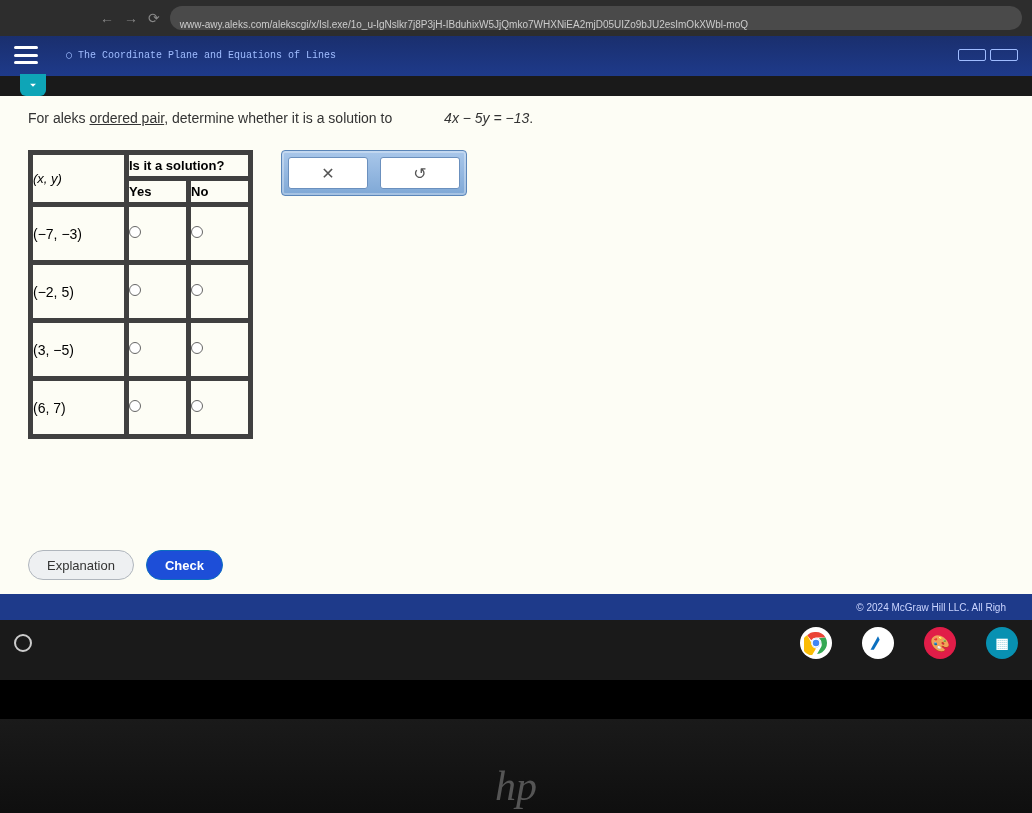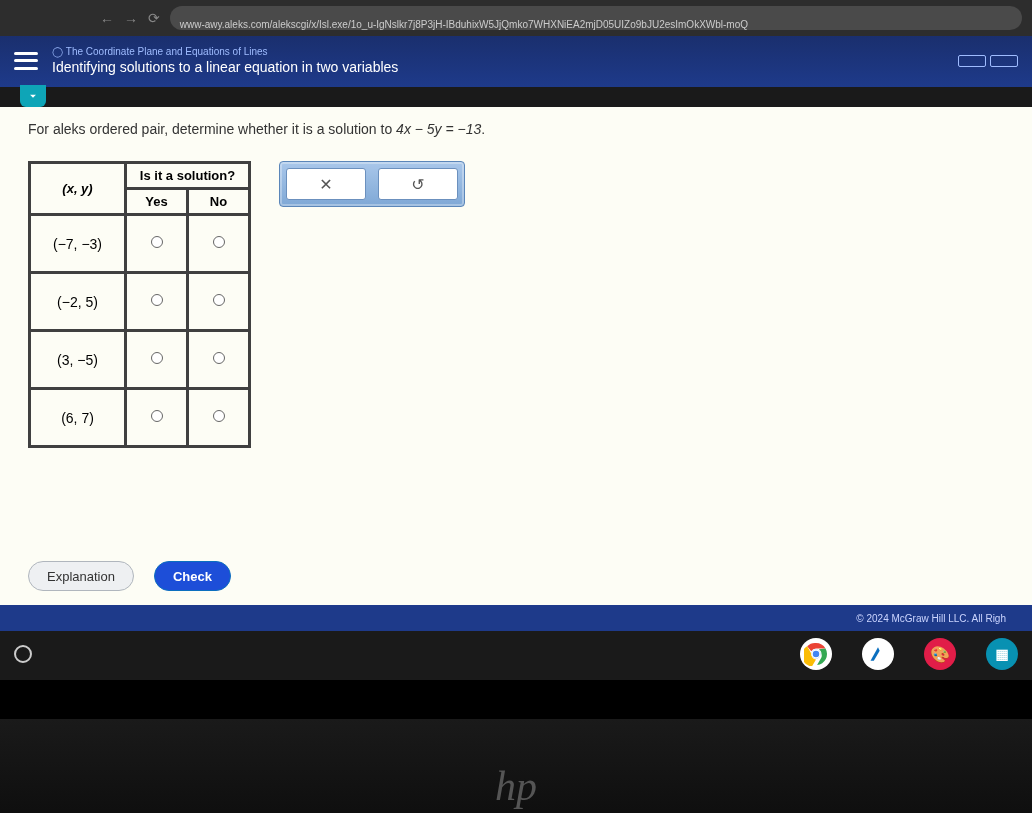--- a/index.html
+++ b/index.html
@@ -40,21 +40,22 @@
   white-space: nowrap;
   overflow: hidden;
 }
 .header-band {
   background: #1e3a8a;
   background: linear-gradient(180deg, #1a2f6e 0%, #1e3a8a 100%);
   color: #fff;
   padding: 10px 14px 12px 14px;
   display: flex;
   align-items: center;
-  gap: 14px;
+  gap: 28px;
+  font-family: Liberation Mono, monospace;
 }
 .hamburger {
   width: 24px; height: 18px;
   display: flex; flex-direction: column; justify-content: space-between;
   cursor: pointer;
 }
 .hamburger span { height: 3px; background: #fff; border-radius: 2px; }
 .header-text .breadcrumb { font-size: 10px; color: #9fbcff; }
 .header-text .title { font-size: 14px; margin-top: 2px; }
 .header-right { margin-left: auto; display: flex; gap: 4px; }
@@ -68,33 +69,33 @@
   cursor: pointer;
 }
 .chevron-tab svg { width: 14px; height: 14px; fill: #fff; }
 .content {
   background: #fdfdf5;
   padding: 14px 28px 18px 28px;
   height: 498px;
   position: relative;
 }
 .prompt { font-size: 14px; color: #333; }
-.underline { cursor: pointer; color: #333; text-align: center; }
-.equation { font-style: italic; }
+.underline { text-decoration: underline; cursor: pointer; color: #333; text-align: center; }
+.equation { font-style: italic; margin-left: 48px; }
 .work-row { display: flex; align-items: flex-start; gap: 28px; margin-top: 24px; }
 .sol-table {
   border-collapse: collapse;
 }
 .sol-table th, .sol-table td {
-  border: 3px solid #404040;
-  text-align: center;
+  border: 5px solid #404040;
+  text-align: left;
   font-size: 13px;
   padding: 0;
 }
-.sol-table .corner { width: 96px; height: 32px; font-weight: bold; font-style: italic; }
+.sol-table .corner { width: 96px; height: 32px; font-weight: normal; font-style: italic; }
 .sol-table .sol-head { height: 26px; }
 .sol-table .yn { width: 62px; height: 26px; }
 .sol-table .pair-cell { height: 58px; font-size: 14px; }
 .radio {
   width: 12px; height: 12px; border: 1px solid #666; border-radius: 50%;
   display: inline-block; background: #fff; cursor: pointer;
 }
 .tool-box {
   width: 186px; height: 46px;
   background: linear-gradient(180deg, #a9c7ea 0%, #7fa8d6 100%);
@@ -105,21 +106,21 @@
 }
 .tool-btn {
   width: 80px; height: 32px;
   background: #fff;
   border: 1px solid #6b90be;
   border-radius: 3px;
   display: flex; align-items: center; justify-content: center;
   font-size: 16px; color: #555;
   cursor: pointer;
 }
-.button-row { position: absolute; bottom: 14px; left: 28px; display: flex; gap: 20px; }
+.button-row { position: absolute; bottom: 14px; left: 28px; display: flex; gap: 12px; }
 .pill-btn {
   height: 30px; padding: 0 18px;
   border-radius: 16px;
   font-size: 13px;
   display: flex; align-items: center;
   cursor: pointer;
   border: 1px solid transparent;
 }
 .explanation-btn { background: #eef0f2; border-color: #b0b6bd; color: #333; }
 .check-btn { background: #1d4ed8; color: #fff; font-weight: bold; border-color: #0b6fbf; }
@@ -177,21 +178,20 @@
   </div>
 
   <div class="header-band">
     <div class="hamburger">
       <span></span>
         <span></span>
         <span></span>
     </div>
     <div class="header-text">
       <div class="breadcrumb">◯ The Coordinate Plane and Equations of Lines</div>
-      <div class="title">Identifying solutions to a linear equation in two variables</div>
     </div>
     <div class="header-right">
       <div class="header-pill"></div>
       <div class="header-pill"></div>
     </div>
   </div>
 
   <div class="chevron-tab">
     <svg viewBox="0 0 24 24">
         <path d="M7 10l5 5 5-5z"></path>

